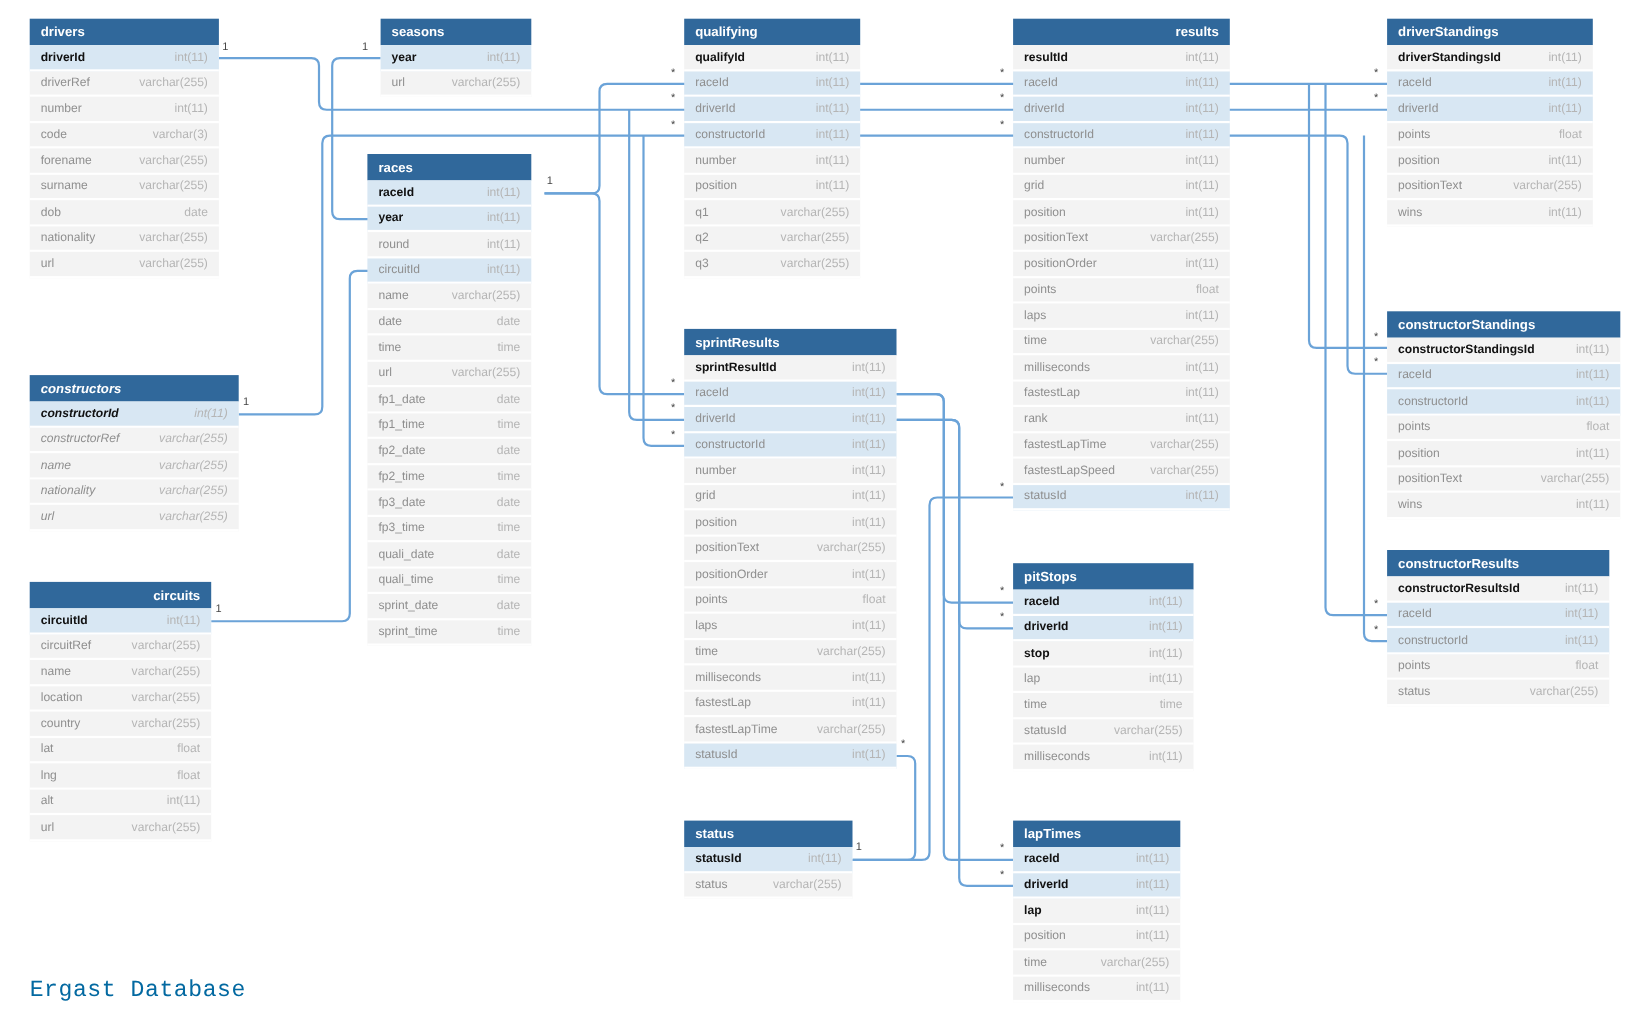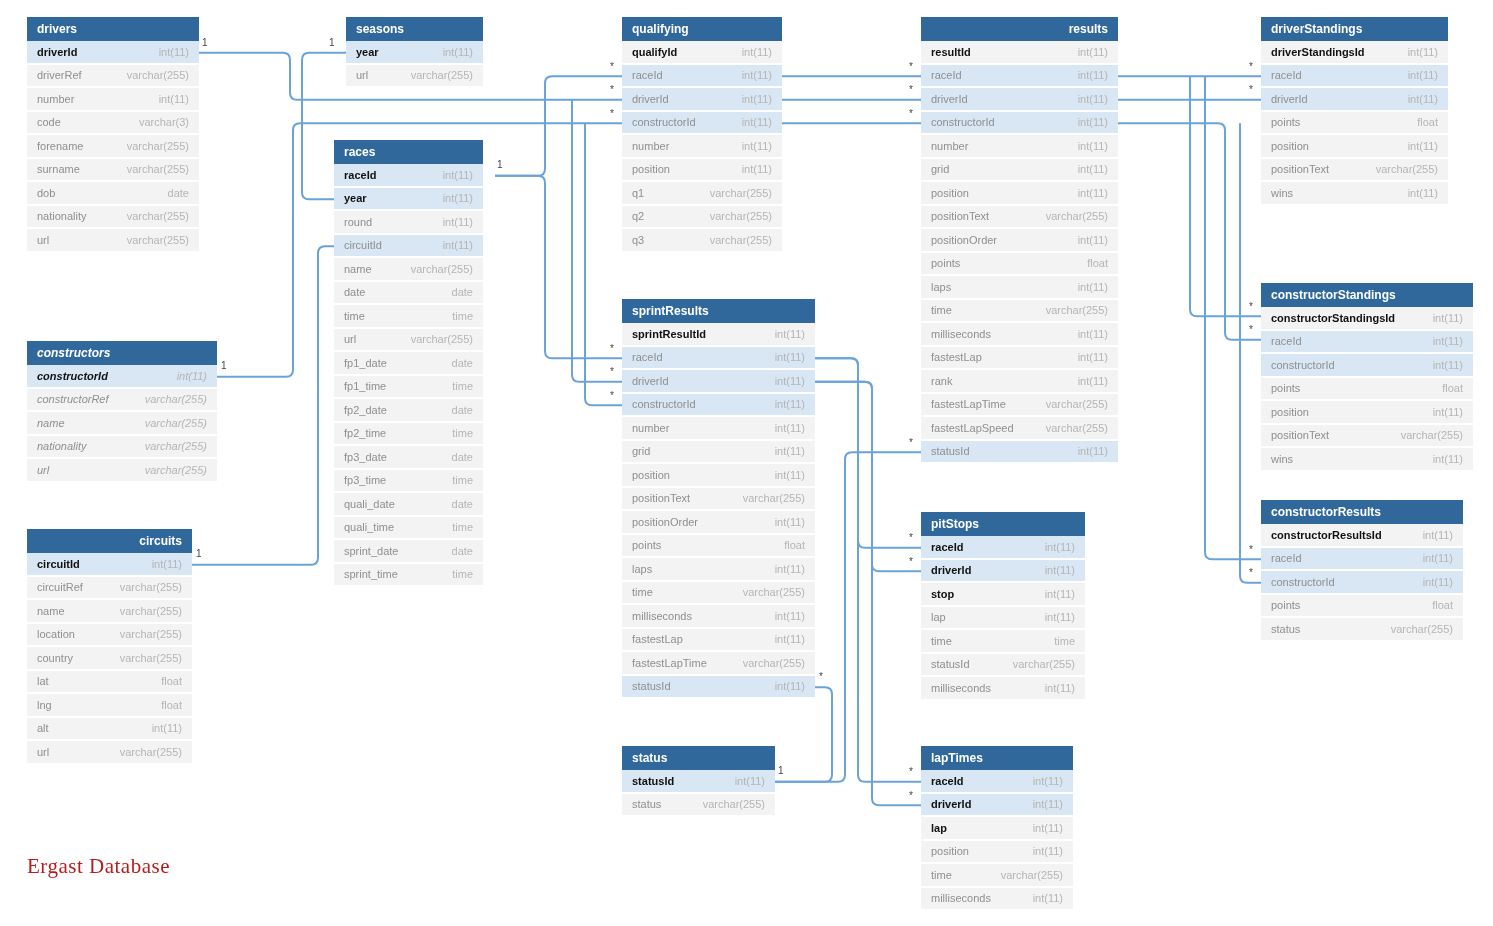--- a/index.html
+++ b/index.html
@@ -10,22 +10,22 @@
   .hd{height:24px;line-height:24px;background:#30689b;color:#ffffff;font-size:12px;
       font-weight:bold;padding:0 10px;box-sizing:border-box;white-space:nowrap}
   .row{height:23.5px;box-sizing:border-box;border-bottom:2px solid #ffffff;background:#f3f3f3;
        display:flex;justify-content:space-between;align-items:center;padding:0 10px;
        font-size:11px;white-space:nowrap}
   .row.hl{background:#d8e7f3}
   .cn{color:#8f8f8f}
   .cn.b{color:#111111;font-weight:bold}
   .ct{color:#b5b5b5;margin-left:14px}
   .marker{position:absolute;z-index:3;font-size:10px;color:#444444;line-height:10px}
-  #diagram-title{position:absolute;left:27px;top:854px;z-index:3;font-size:21px;color:#b91c1c;
-       font-family:Liberation Serif, serif;letter-spacing:.5px}
+  #diagram-title{position:absolute;left:27px;top:889px;z-index:3;font-size:21px;color:#0369a1;
+       font-family:Liberation Mono, monospace;letter-spacing:.5px}
 </style>
 </head>
 <body>
 
 <svg id="rel-svg" width="1493" height="926" viewBox="0 0 1493 926">
     <path d="M 199 52.75 L 283 52.75 Q 290 52.75 290 59.75 L 290 92.75 Q 290 99.75 297 99.75 L 1261 99.75" fill="none" stroke="#6ba3d8" stroke-width="2"></path>
     <path d="M 572 99.75 L 572 374.75 Q 572 381.75 579 381.75 L 622 381.75" fill="none" stroke="#6ba3d8" stroke-width="2"></path>
     <path d="M 815 381.75 L 865 381.75 Q 872 381.75 872 388.75 L 872 564.25 Q 872 571.25 879 571.25 L 921 571.25" fill="none" stroke="#6ba3d8" stroke-width="2"></path>
     <path d="M 815 381.75 L 865 381.75 Q 872 381.75 872 388.75 L 872 798.25 Q 872 805.25 879 805.25 L 921 805.25" fill="none" stroke="#6ba3d8" stroke-width="2"></path>
     <path d="M 346 52.75 L 309 52.75 Q 302 52.75 302 59.75 L 302 192.25 Q 302 199.25 309 199.25 L 346 199.25" fill="none" stroke="#6ba3d8" stroke-width="2"></path>

